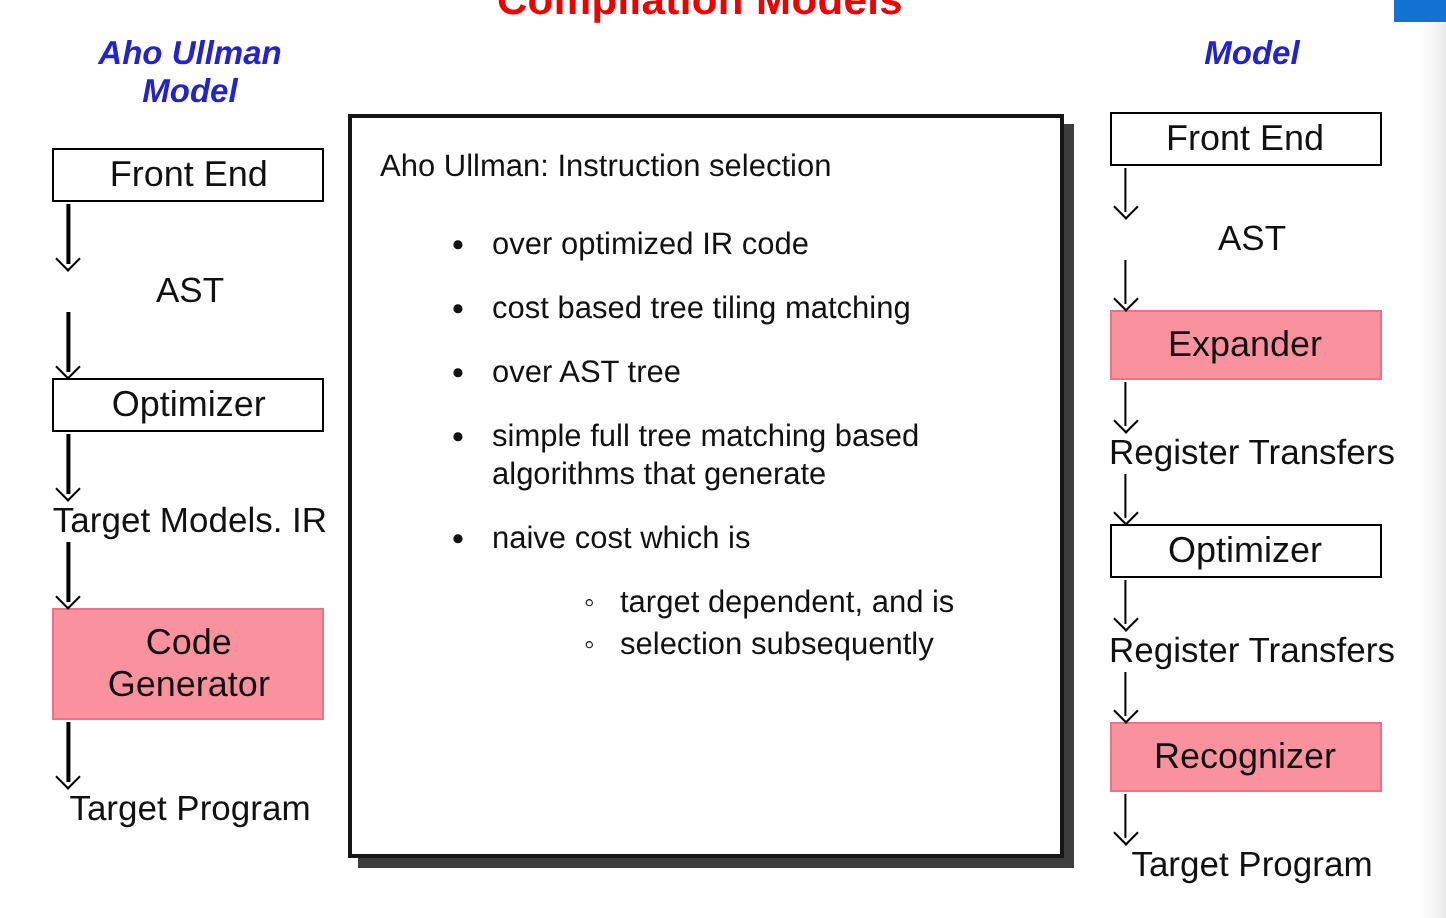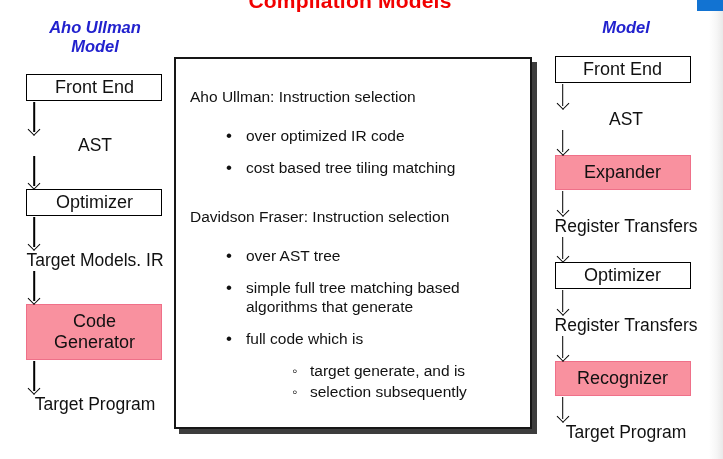--- a/index.html
+++ b/index.html
@@ -26,21 +26,21 @@
   .arrow{position:relative;width:16px;height:34px;flex:none;}
   .flow-right .arrow{height:26px;}
   .arrow::before{content:"";position:absolute;left:50%;top:1px;bottom:3px;width:1.6px;
     transform:translateX(-50%);background:#000;}
   .arrow::after{content:"";position:absolute;left:50%;bottom:1px;width:8px;height:8px;
     border-right:1.7px solid #000;border-bottom:1.7px solid #000;
     transform:translateX(-50%) rotate(45deg);}
 
   .panel{position:absolute;left:174px;top:57px;width:358px;height:372px;box-sizing:border-box;
     background:#fff;border:2px solid #161616;box-shadow:5px 5px 0 var(--panel-shadow-gray);
-    padding:28px 12px 0 14px;font-size:15.5px;line-height:19px;}
+    padding:15px 12px 0 14px;font-size:15.5px;line-height:19px;}
   .panel-heading{margin:0 0 20px 0;}
   .panel-heading.gap-top{margin-top:30px;}
   .bullet{display:flex;align-items:flex-start;margin-bottom:13px;}
   .bullet.l1{padding-left:36px;}
   .bullet.l2{padding-left:102px;margin-bottom:2px;}
   .bullet.l2.subgap{margin-top:8px;}
   .marker{flex:none;width:20px;font-size:17px;line-height:19px;}
   .marker.sub{width:18px;font-size:15px;}
   .btext{flex:1;padding-right:2px;}
 </style>
@@ -74,36 +74,35 @@
   <div class="panel" id="center-panel">
       <div class="panel-heading">Aho Ullman: Instruction selection</div>
       <div class="bullet l1">
         <span class="marker">•</span>
         <span class="btext">over optimized IR code</span>
       </div>
       <div class="bullet l1">
         <span class="marker">•</span>
         <span class="btext">cost based tree tiling matching</span>
       </div>
-      <div class="panel-heading gap-top">Davidson Fraser: Instruction selection</div>
       <div class="bullet l1">
         <span class="marker">•</span>
         <span class="btext">over AST tree</span>
       </div>
       <div class="bullet l1">
         <span class="marker">•</span>
         <span class="btext">simple full tree matching based algorithms that generate</span>
       </div>
       <div class="bullet l1">
         <span class="marker">•</span>
-        <span class="btext">full code which is</span>
+        <span class="btext">naive cost which is</span>
       </div>
       <div class="bullet l2 subgap">
         <span class="marker sub">◦</span>
-        <span class="btext">target generate, and is</span>
+        <span class="btext">target dependent, and is</span>
       </div>
       <div class="bullet l2">
         <span class="marker sub">◦</span>
         <span class="btext">selection subsequently</span>
       </div>
     </div>
 
   <div class="flow-col flow-right">
     <div class="col-heading">
       <div>Model</div>

